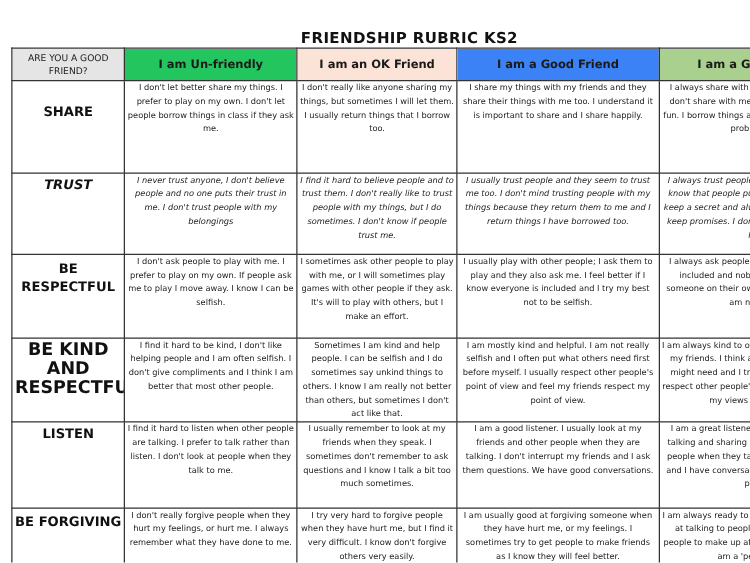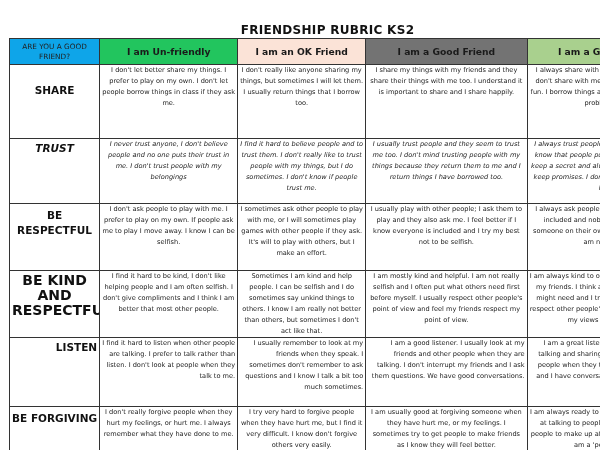--- a/index.html
+++ b/index.html
@@ -22,37 +22,37 @@
       padding: 0 2px;
       text-align: center; vertical-align: top;
       overflow: hidden;
     }
     col.c0 { width: 81px; }
     col.c1 { width: 124px; }
     col.c2 { width: 115px; }
     col.c3 { width: 145px; }
     col.c4 { width: 145px; }
     th { font-weight: bold; font-size: 9.2px; height: 25px; vertical-align: middle !important; }
-    th.corner { font-size: 7.3px; font-weight: normal; line-height: 10px; background: #0ea5e9; color:#222; }
+    th.corner { font-size: 7.3px; font-weight: normal; line-height: 10px; background: #e5e5e5; color:#222; }
     th.h1 { background: #22c55e; }
     th.h2 { background: #fbe3d7; margin-left: 24px; }
-    th.h3 { background: #737373; }
+    th.h3 { background: #3b82f6; }
     th.h4 { background: #a9d08e; }
     td.rowhead {
       font-weight: bold; font-size: 10.5px; line-height: 15px; color: #111;
       padding-top: 6px;
     }
     td.cell {
       font-size: 6.6px; line-height: 10.9px; color: #222;
     }
     tr.r0 td { height: 55px; }
     tr.r1 td { height: 62px; font-style: italic; }
     tr.r2 td { height: 62px; }
     tr.r3 td { height: 64px; }
-    tr.r4 td { height: 66px; text-align: right; }
+    tr.r4 td { height: 66px; }
     tr.r5 td { height: 56px; }
   </style>
 </head>
 <body>
 
 <div class="title">FRIENDSHIP RUBRIC KS2</div>
 
 <table class="rubric">
   <colgroup>
     <col class="c0">

